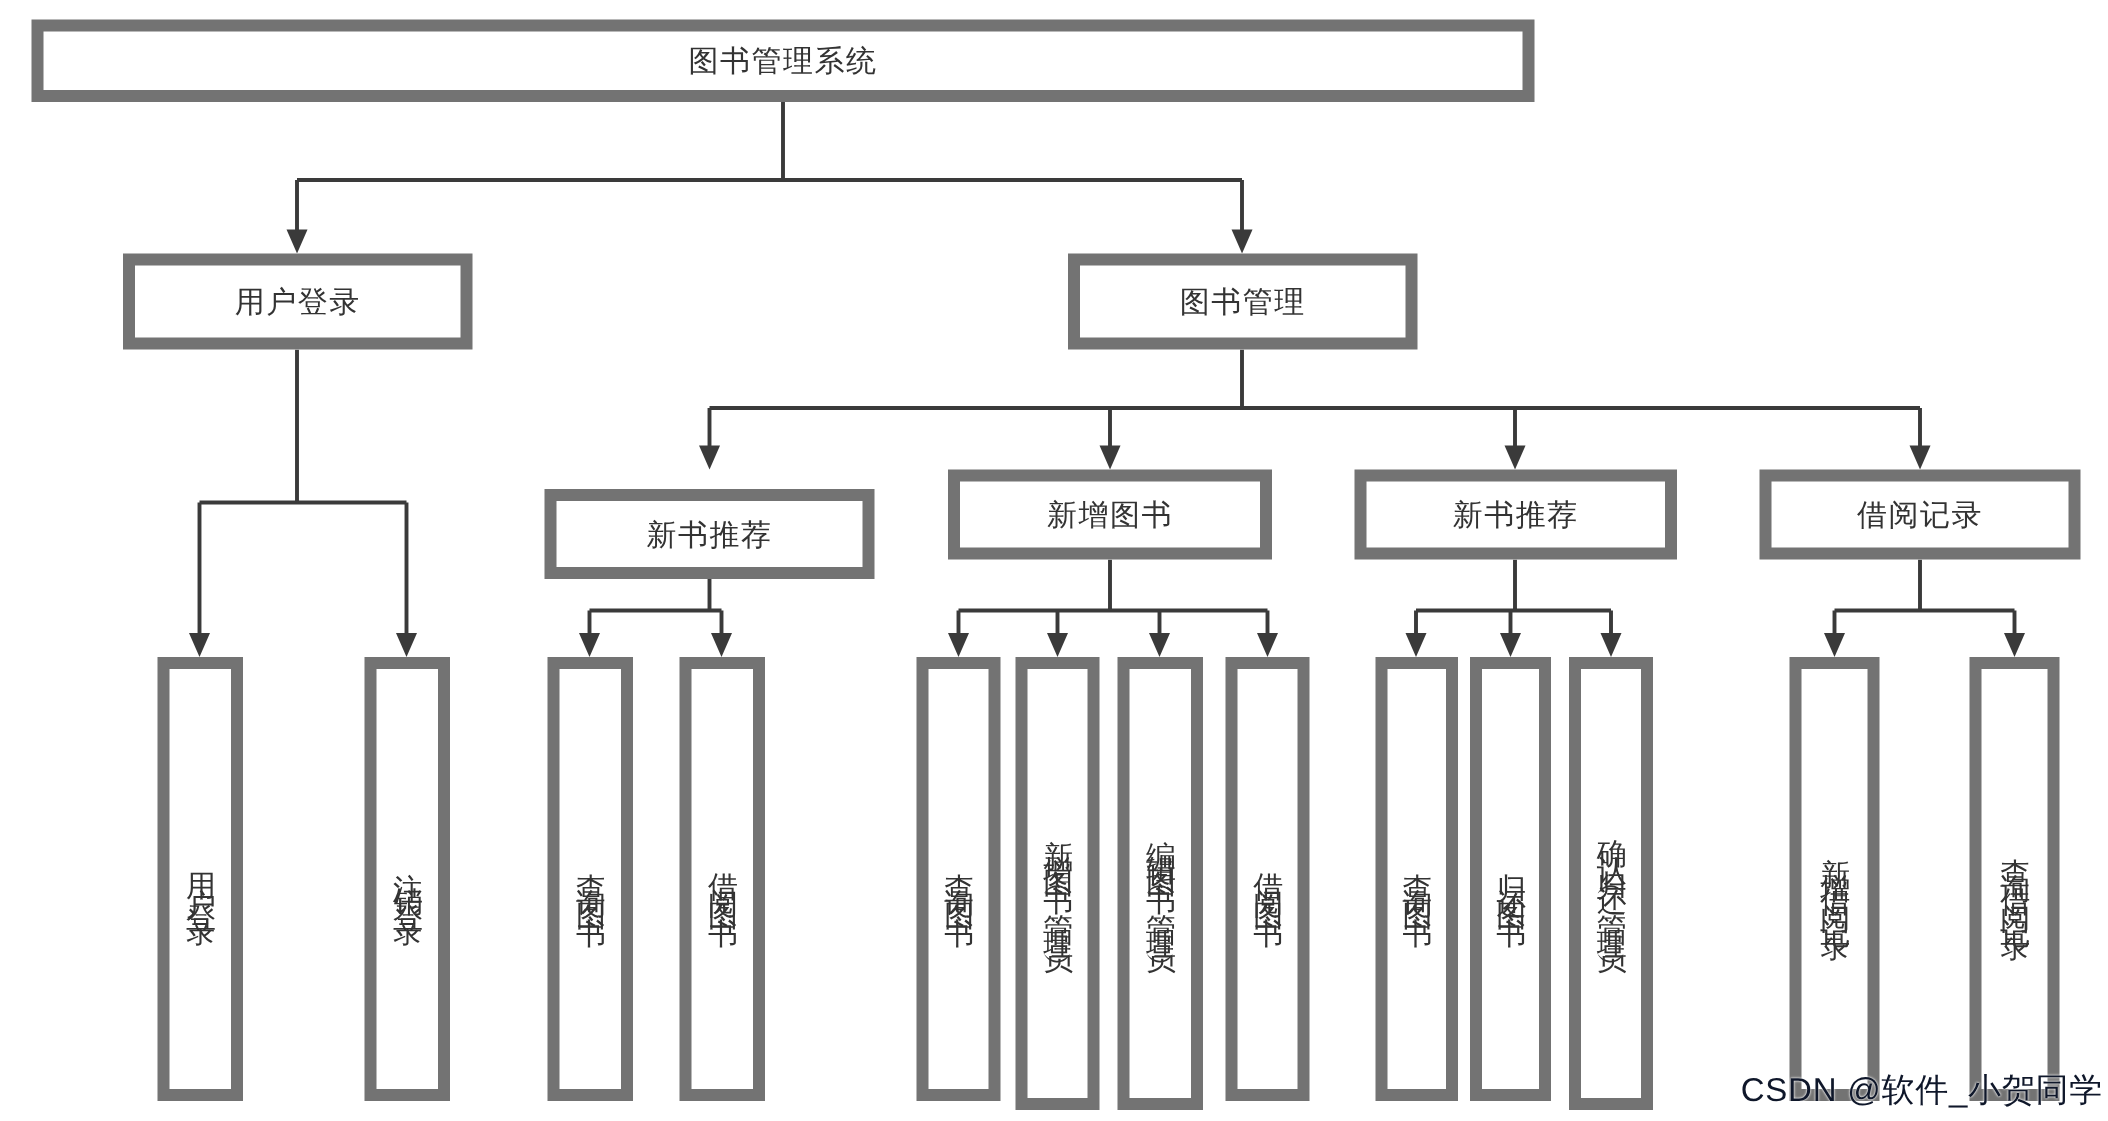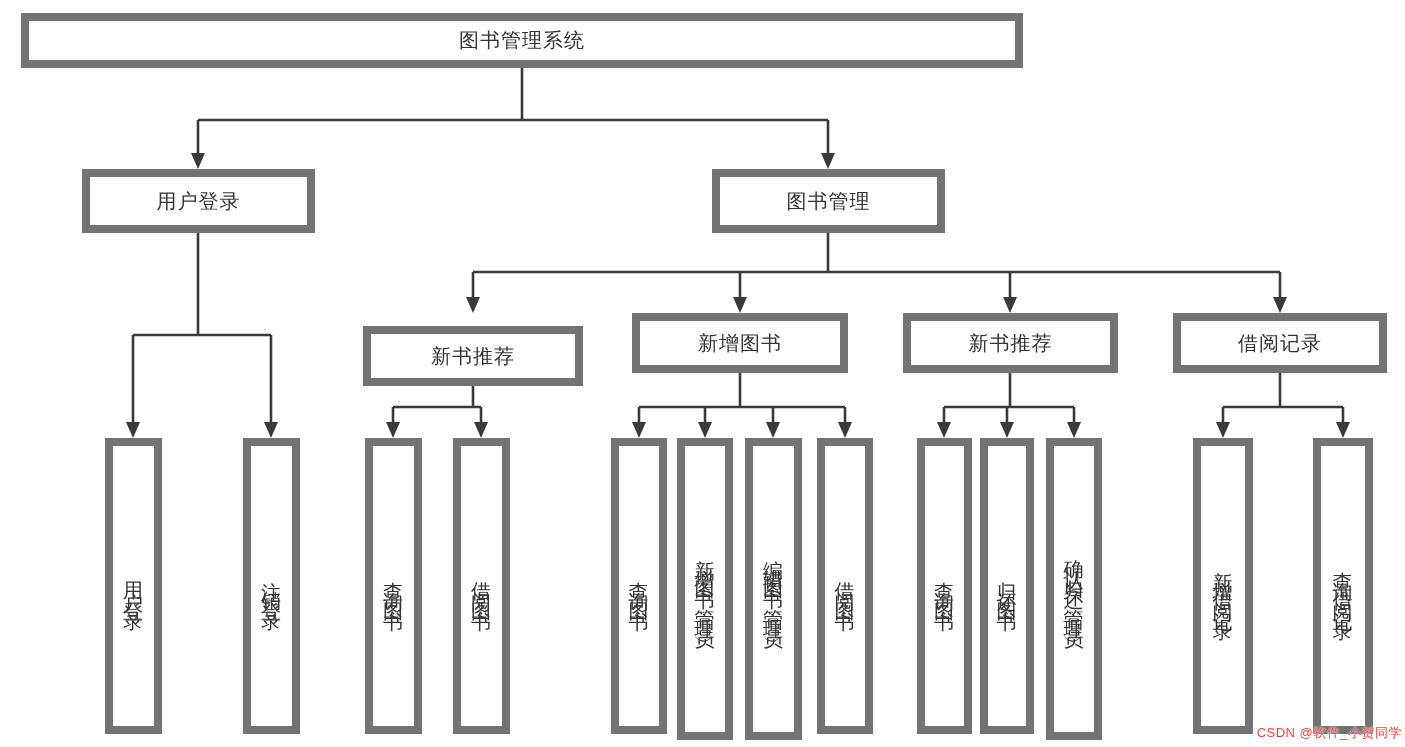--- a/index.html
+++ b/index.html
@@ -39,23 +39,23 @@
     font-size:20px;
     line-height:1;
     letter-spacing:10px;
     color:#333333;
   }
   .watermark{
     position:absolute;
     right:3px;
     bottom:5px;
     z-index:3;
-    font-size:13px;
+    font-size:22px;
     letter-spacing:0.5px;
-    color:#ef4444;
+    color:#0f172a;
     text-shadow:0 0 2px rgba(255,255,255,0.95), 0 0 1px rgba(255,255,255,0.9);
     white-space:nowrap;
   }
 </style>
 </head>
 <body>
 
 <div class="canvas">
 
   <svg class="wires" width="1405" height="747" viewBox="0 0 1405 747">

